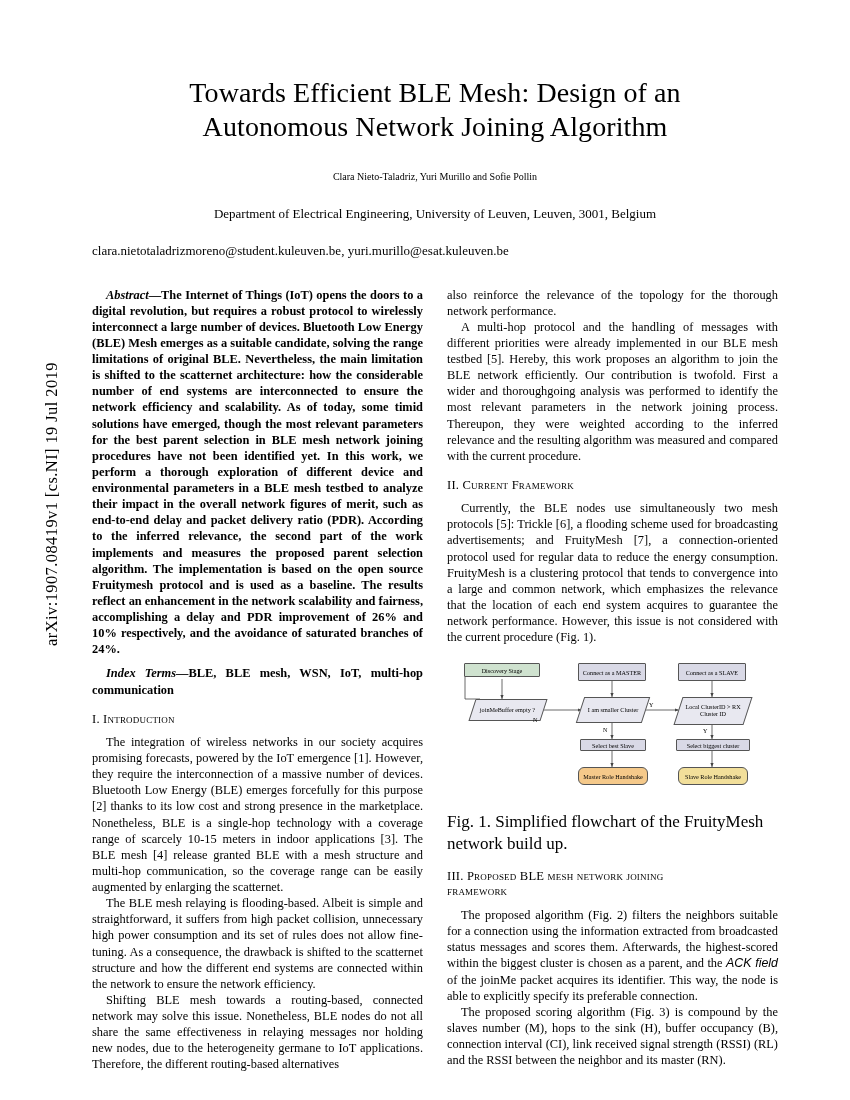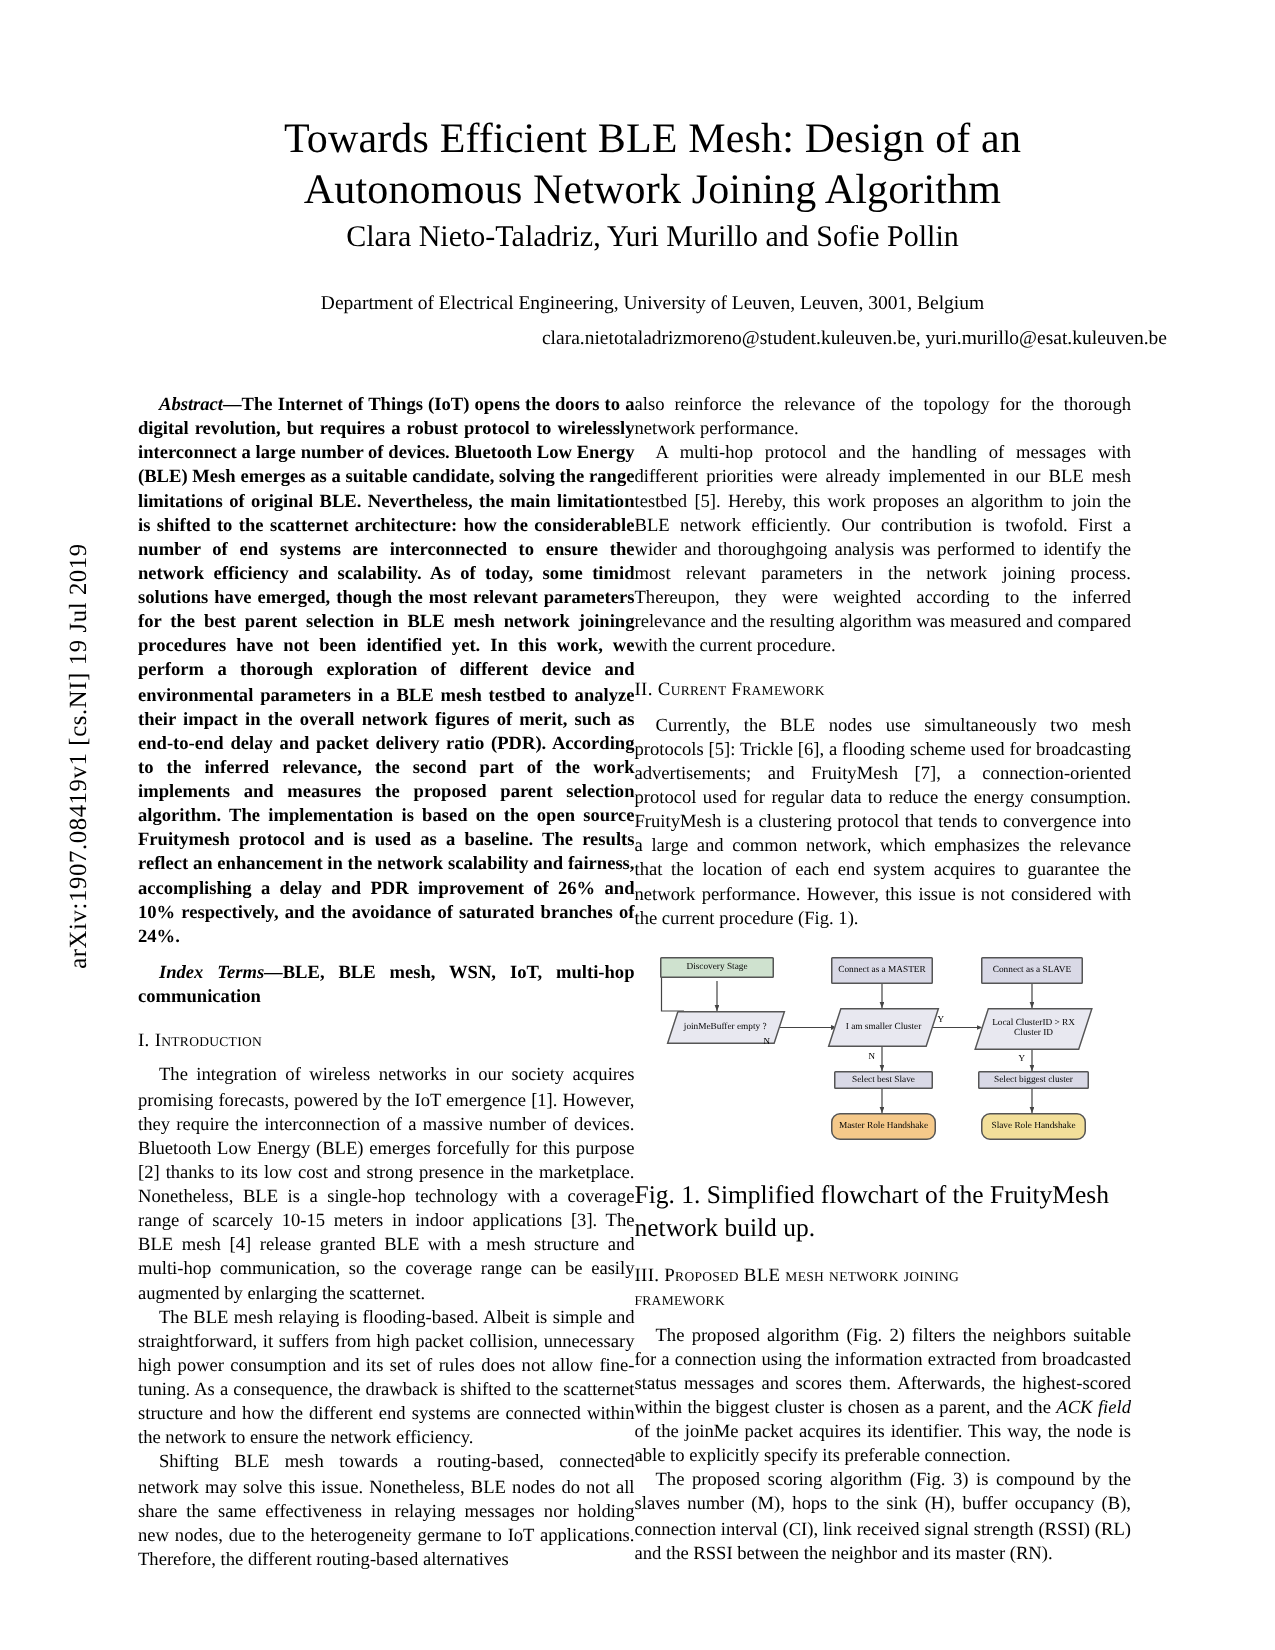--- a/index.html
+++ b/index.html
@@ -40,38 +40,40 @@
   .title {
     text-align: center;
     font-size: 28px;
     line-height: 1.22;
     font-weight: normal;
     margin: 18px 0 0 0;
     letter-spacing: 0.1px;
   }
   .authors {
     text-align: center;
-    font-size: 20px;
+    font-size: 10px;
+    margin-top: 26px;
     line-height: 1.45;
   }
   .affil {
     text-align: center;
     font-size: 13px;
     margin-top: 20px;
     line-height: 1.45;
   }
   .emails {
-    text-align: right;
+    text-align: left;
     font-size: 13px;
-    margin-top: 4px;
+    margin-top: 18px;
     line-height: 1.45;
   }
   .columns {
     margin-top: 26px;
     display: flex;
+    gap: 24px;
   }
   .col {
     width: 331px;
     font-size: 12.4px;
     line-height: 1.30;
     text-align: justify;
     hyphens: auto;
   }
   p {
     margin: 0;
@@ -145,21 +147,21 @@
     align-items: center;
     justify-content: center;
     transform: skewX(-18deg);
   }
   .diamond > span { transform: skewX(18deg); display:block; }
   .flow svg { position: absolute; left: 0; top: 0; }
   .flow .lbl {
     position: absolute;
     font-size: 6px;
   }
-  .mathit { font-style: italic; font-family: Liberation Serif, serif; }
+  .mathit { font-style: italic; font-family: Liberation Sans, sans-serif; }
 </style>
 </head>
 <body>
 
 <div class="page">
 
   <div class="arxiv-stamp">arXiv:1907.08419v1  [cs.NI]  19 Jul 2019</div>
 
   <h1 class="title">
     <span>Towards Efficient BLE Mesh: Design of an</span><br>

